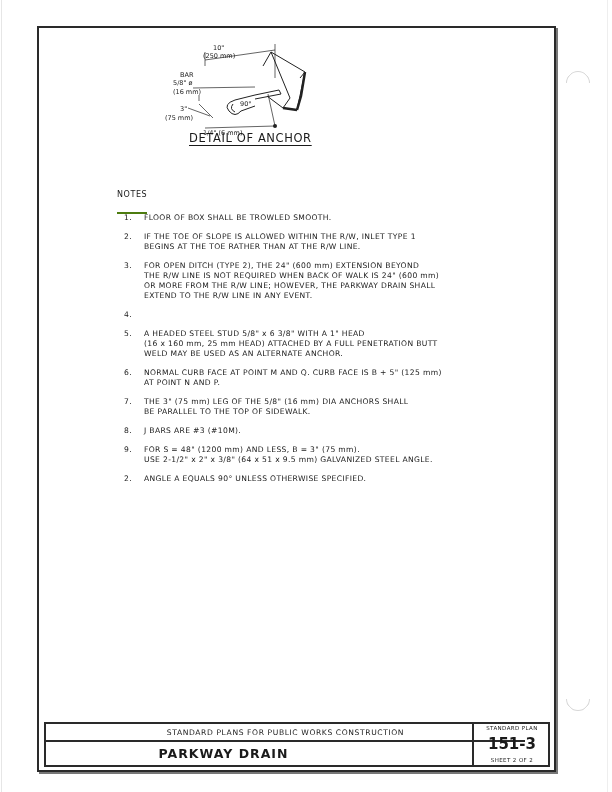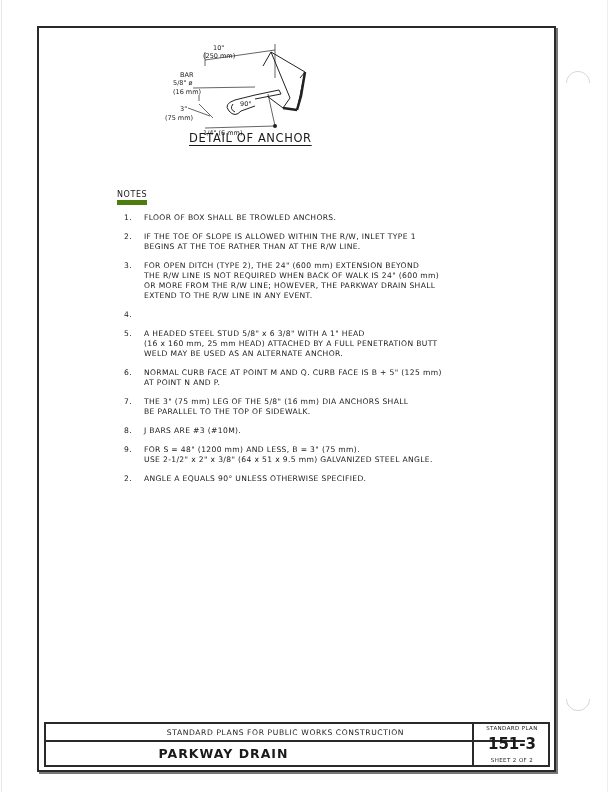--- a/index.html
+++ b/index.html
@@ -12,21 +12,21 @@
                   box-shadow: 2px 2px 0 #777; }
   .hole { position: absolute; width: 22px; height: 22px; border-radius: 50%;
           border: 1px solid #d8d8d8; border-left-color: transparent; border-bottom-color: transparent; }
   .hole.top { left: 566px; top: 71px; transform: rotate(-45deg); }
   .hole.bottom { left: 566px; top: 687px; transform: rotate(135deg); }
   .detail { position: absolute; left: 155px; top: 38px; width: 200px; height: 110px; }
   .detail svg { width: 200px; height: 110px; }
   .detail-title { position: absolute; left: 189px; top: 131px; font-size: 11.5px; letter-spacing: 0.6px;
                   text-decoration: underline; text-underline-offset: 3px; }
   .notes-heading { position: absolute; left: 117px; top: 190px; font-size: 8px; letter-spacing: 0.6px;
-                   border-bottom: 5px solid #4d7c0f; padding-bottom: 1px; }
+                   border-bottom: 2px solid #4d7c0f; padding-bottom: 13px; }
   .notes { position: absolute; left: 124px; top: 213px; width: 370px; margin: 0; padding: 0; list-style: none; }
   .note { display: flex; font-size: 7.6px; line-height: 10px; letter-spacing: 0.35px; }
   .note-num { width: 20px; flex: 0 0 20px; }
   .note-text { white-space: pre-line; }
   .title-block { position: absolute; left: 44px; top: 722px; width: 506px; height: 45px;
                  border: 2px solid #2a2a2a; box-sizing: border-box; }
   .tb-left { position: absolute; left: 0; top: 0; width: 426px; height: 41px; }
   .tb-org { position: absolute; left: 0; top: 0; width: 479px; height: 18px; border-bottom: 2px solid #2a2a2a;
             font-size: 7.6px; letter-spacing: 0.6px; text-align: center; line-height: 18px; box-sizing: border-box; }
   .tb-title { position: absolute; left: 0; top: 18px; width: 355px; height: 23px; font-size: 12.5px;
@@ -90,21 +90,21 @@
   </svg>
 </div>
 
 <div class="detail-title">DETAIL OF ANCHOR</div>
 
 <div class="notes-heading">NOTES</div>
 
 <ol class="notes">
   <li class="note" style="margin-bottom:9px">
       <span class="note-num">1.</span>
-      <span class="note-text">FLOOR OF BOX SHALL BE TROWLED ANCHORS.</span>
+      <span class="note-text">FLOOR OF BOX SHALL BE TROWLED SMOOTH.</span>
     </li>
   <li class="note" style="margin-bottom:9px">
       <span class="note-num">2.</span>
       <span class="note-text">IF THE TOE OF SLOPE IS ALLOWED WITHIN THE R/W, INLET TYPE 1
 BEGINS AT THE TOE RATHER THAN AT THE R/W LINE.</span>
     </li>
   <li class="note" style="margin-bottom:9px">
       <span class="note-num">3.</span>
       <span class="note-text">FOR OPEN DITCH (TYPE 2), THE 24" (600 mm) EXTENSION BEYOND
 THE R/W LINE IS NOT REQUIRED WHEN BACK OF WALK IS 24" (600 mm)

